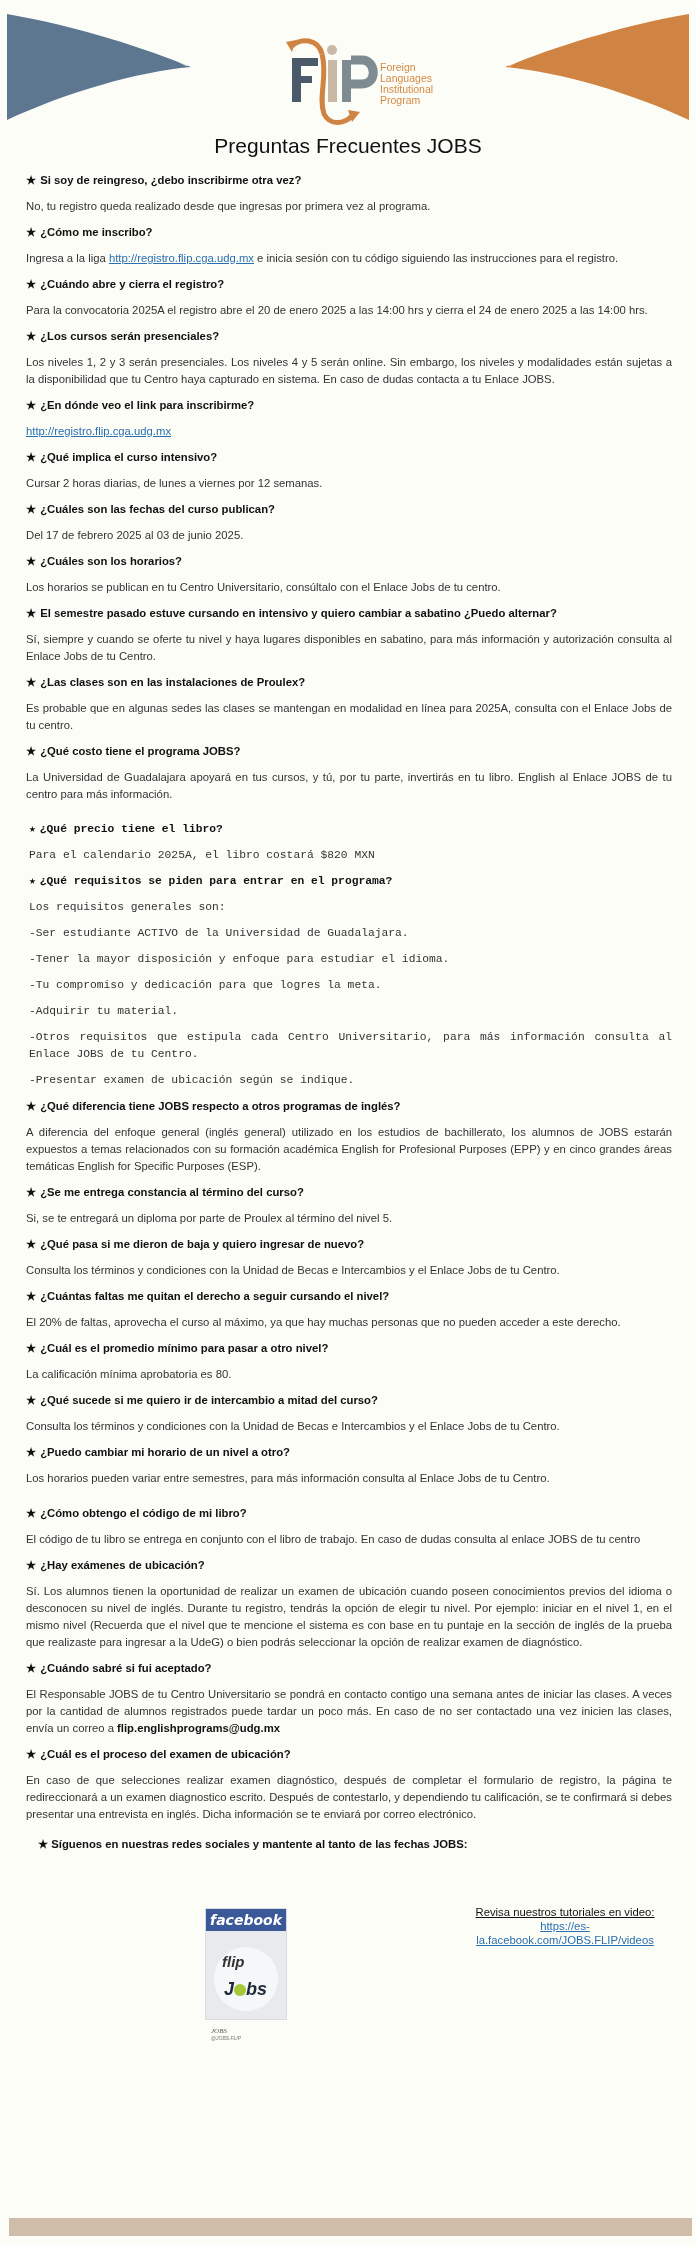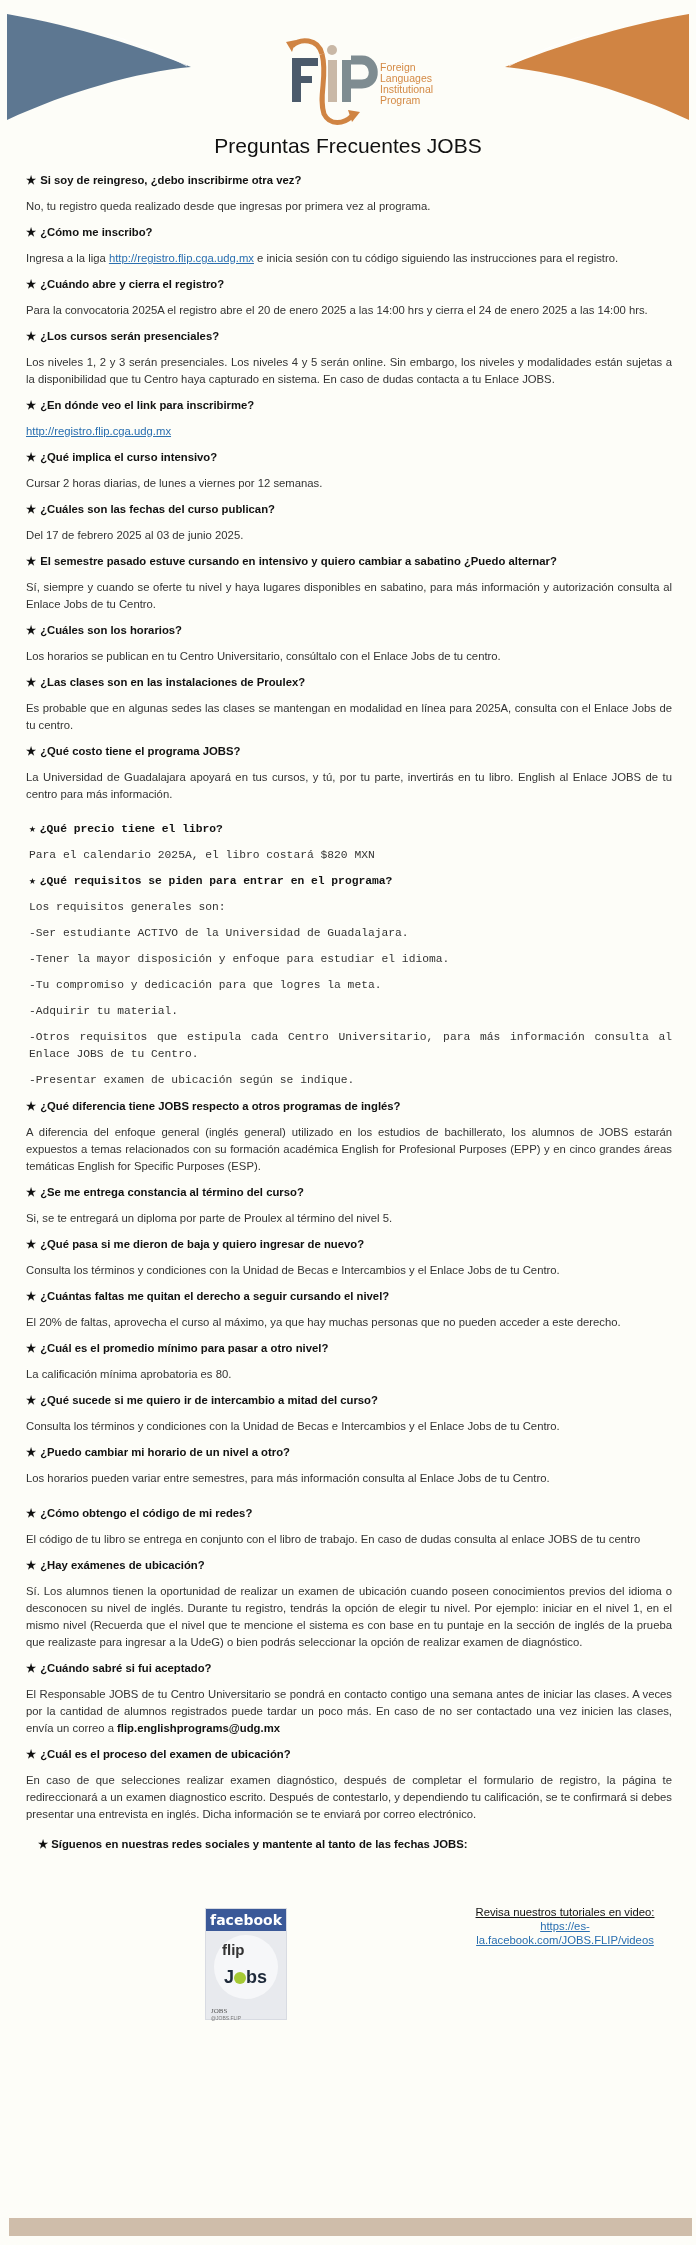--- a/index.html
+++ b/index.html
@@ -74,54 +74,55 @@
       font-size: 11.3px;
       font-weight: bold;
       color: #111;
     }
     .fb-card {
       position: absolute;
       left: 205px; top: 1908px;
       width: 80px; height: 110px;
       background: #e8eaee;
       border: 1px solid #d8dbe2;
+      font-style: italic;
     }
     .fb-bar {
       background: #3b5998;
       color: #fff;
       font-weight: bold;
       font-size: 14px;
       text-align: center;
       height: 22px;
       line-height: 22px;
       font-family: "DejaVu Sans", sans-serif;
     }
     .fb-circle {
       width: 64px; height: 64px;
       border-radius: 50%;
       background: #f6f7f9;
-      margin: 4px auto 0 auto;
+      margin: 16px auto 0 auto;
       position: relative;
       text-align: left;
     }
     .fb-flip {
       font-weight: bold; font-size: 15px; color: #333;
       position: absolute; left: 8px; top: 6px;
     }
     .fb-jobs {
       font-weight: bold; font-size: 18px; color: #1e2a3a;
       position: absolute; left: 10px; top: 32px;
     }
     .fb-jobs .o {
       display: inline-block; width: 12px; height: 12px; border-radius: 50%;
       background: #a5c934; vertical-align: -1px;
     }
     .fb-name {
       font-family: "Liberation Serif", serif;
-      font-size: 7px; color: #555; margin-left: 5px; margin-top: 8px;
+      font-size: 7px; color: #555; margin-left: 5px; margin-top: 16px;
     }
     .fb-handle { font-size: 5px; color: #777; margin-left: 5px; }
     .tutorials {
       position: absolute;
       left: 470px; top: 1905px;
       width: 190px;
       text-align: center;
       font-size: 11.3px;
       line-height: 14px;
     }
@@ -199,27 +200,27 @@
     <p class="q"><span class="star">★</span><span>¿Qué implica el curso intensivo?</span></p>
     <p class="a">Cursar 2 horas diarias, de lunes a viernes por 12 semanas.</p>
   </div>
 
   <div>
     <p class="q"><span class="star">★</span><span>¿Cuáles son las fechas del curso publican?</span></p>
     <p class="a">Del 17 de febrero 2025 al 03 de junio 2025.</p>
   </div>
 
   <div>
+    <p class="q"><span class="star">★</span><span>¿Cuáles son los horarios?</span></p>
+    <p class="a">Los horarios se publican en tu Centro Universitario, consúltalo con el Enlace Jobs de tu centro.</p>
+  </div>
+
+  <div>
     <p class="q"><span class="star">★</span><span>El semestre pasado estuve cursando en intensivo y quiero cambiar a sabatino ¿Puedo alternar?</span></p>
     <p class="a">Sí, siempre y cuando se oferte tu nivel y haya lugares disponibles en sabatino, para más información y autorización consulta al Enlace Jobs de tu Centro.</p>
-  </div>
-
-  <div>
-    <p class="q"><span class="star">★</span><span>¿Cuáles son los horarios?</span></p>
-    <p class="a">Los horarios se publican en tu Centro Universitario, consúltalo con el Enlace Jobs de tu centro.</p>
   </div>
 
   <div>
     <p class="q"><span class="star">★</span><span>¿Las clases son en las instalaciones de Proulex?</span></p>
     <p class="a">Es probable que en algunas sedes las clases se mantengan en modalidad en línea para 2025A, consulta con el Enlace Jobs de tu centro.</p>
   </div>
 
   <div>
     <p class="q"><span class="star">★</span><span>¿Qué costo tiene el programa JOBS?</span></p>
     <p class="a">La Universidad de Guadalajara apoyará en tus cursos, y tú, por tu parte, invertirás en tu libro. English al Enlace JOBS de tu centro para más información.</p>
@@ -270,21 +271,21 @@
     <p class="q"><span class="star">★</span><span>¿Qué sucede si me quiero ir de intercambio a mitad del curso?</span></p>
     <p class="a">Consulta los términos y condiciones con la Unidad de Becas e Intercambios y el Enlace Jobs de tu Centro.</p>
   </div>
 
   <div>
     <p class="q"><span class="star">★</span><span>¿Puedo cambiar mi horario de un nivel a otro?</span></p>
     <p class="a">Los horarios pueden variar entre semestres, para más información consulta al Enlace Jobs de tu Centro.</p>
   </div>
 
   <div class="gap-extra">
-    <p class="q"><span class="star">★</span><span>¿Cómo obtengo el código de mi redes?</span></p>
+    <p class="q"><span class="star">★</span><span>¿Cómo obtengo el código de mi libro?</span></p>
     <p class="a">El código de tu libro se entrega en conjunto con el libro de trabajo. En caso de dudas consulta al enlace JOBS de tu centro</p>
   </div>
 
   <div>
     <p class="q"><span class="star">★</span><span>¿Hay exámenes de ubicación?</span></p>
     <p class="a">Sí. Los alumnos tienen la oportunidad de realizar un examen de ubicación cuando poseen conocimientos previos del idioma o desconocen su nivel de inglés. Durante tu registro, tendrás la opción de elegir tu nivel. Por ejemplo: iniciar en el nivel 1, en el mismo nivel (Recuerda que el nivel que te mencione el sistema es con base en tu puntaje en la sección de inglés de la prueba que realizaste para ingresar a la UdeG) o bien podrás seleccionar la opción de realizar examen de diagnóstico.</p>
   </div>
 
   <div>
     <p class="q"><span class="star">★</span><span>¿Cuándo sabré si fui aceptado?</span></p>

